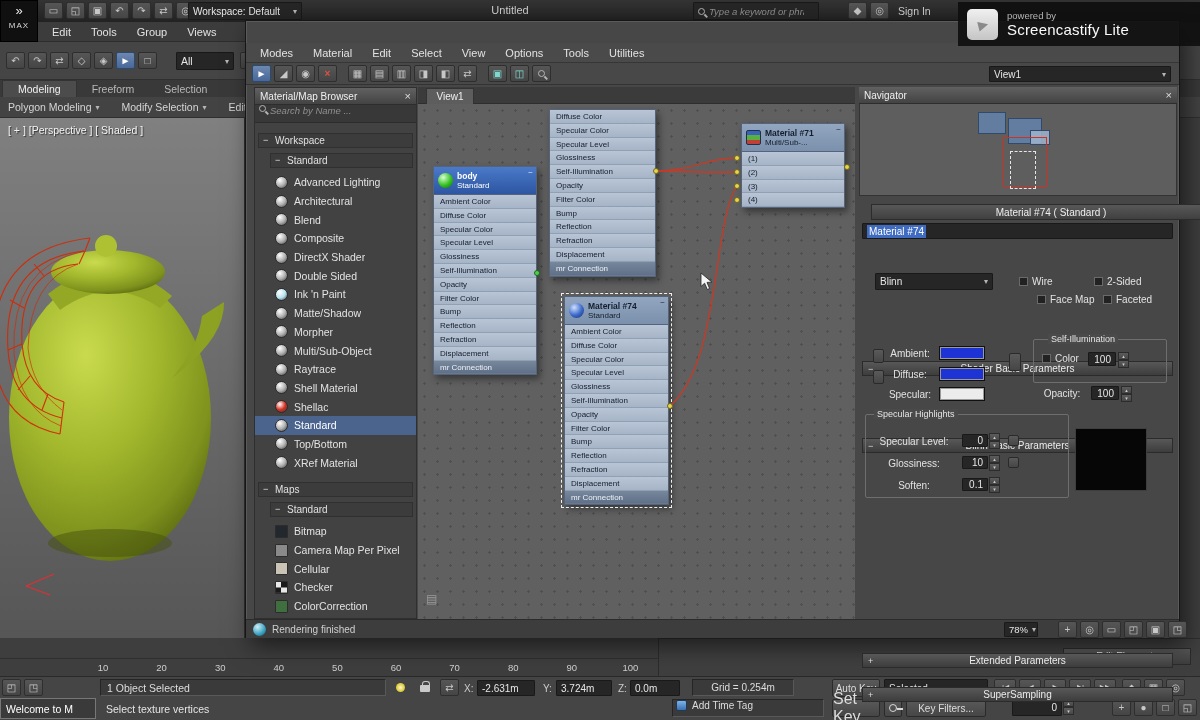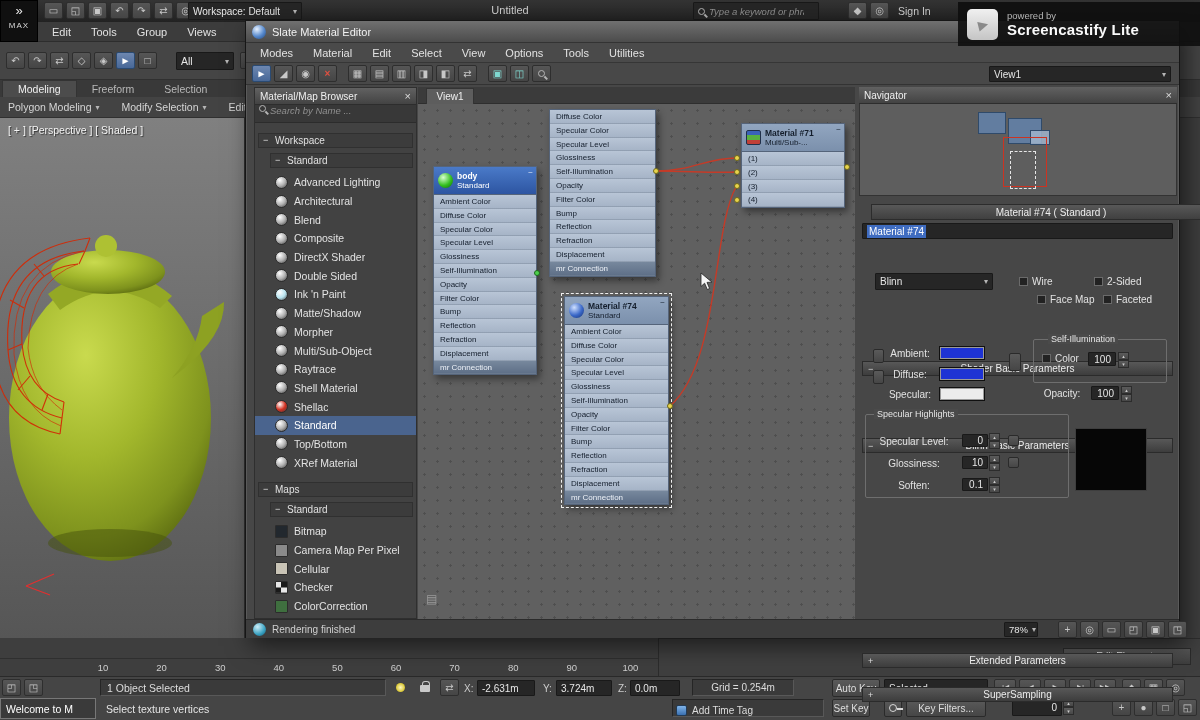--- a/index.html
+++ b/index.html
@@ -257,47 +257,43 @@
     <div class="ab strip" id="animextra" style="left:1122px;top:2px">
         <span class="ic">◆</span>
         <span class="ic">▦</span>
         <span class="ic">◎</span>
       </div>
   </div>
 
   <div class="ab" style="left:0;top:698px;width:1200px;height:22px;background:#454545">
     <div class="ab" style="left:0;top:0;width:96px;height:21px;background:#3a3a3a;border:1px solid #777;display:flex;align-items:center;padding-left:5px;font-size:10.5px;color:#fff">Welcome to M</div>
     <div class="ab" style="left:106px;top:5px;font-size:10.5px;color:#e5e5e5">Select texture vertices</div>
-    <div class="ab inset" style="left:672px;top:1px;width:152px;height:18px;display:flex;align-items:flex-end;gap:5px;padding-left:3px">
+    <div class="ab inset" style="left:672px;top:1px;width:152px;height:18px;display:flex;align-items:flex-start;gap:5px;padding-left:3px">
       <span class="ttic"></span>
       <span style="font-size:10px;color:#ddd">Add Time Tag</span>
     </div>
-    <div class="ab b3" style="left:832px;top:1px;width:38px;height:18px;font-size:10px">Set Key</div>
+    <div class="ab b3" style="left:832px;top:1px;width:48px;height:18px;font-size:16px">Set Key</div>
     <div class="ab b3" style="left:884px;top:1px;width:18px;height:18px">
         <span class="keyic"></span>
       </div>
     <div class="ab b3" style="left:906px;top:1px;width:80px;height:18px;font-size:10px">Key Filters...</div>
     <div class="ab fld" style="left:1012px;top:1px;width:50px;height:17px;font-size:10px;justify-content:flex-end">0</div>
     <span class="ab spin" style="left:1063px;top:1px">
         <i>▴</i>
         <i>▾</i>
       </span>
     <div class="ab strip" id="navicons" style="left:1112px;top:1px">
         <span class="ic">+</span>
         <span class="ic">●</span>
         <span class="ic">□</span>
         <span class="ic">◱</span>
       </div>
   </div>
 
   <div class="ab sme" style="left:245px;top:20px;width:935px;height:618px">
-    <div class="smetitle">
-      <span class="smeico"></span>
-      <span style="font-size:11px;color:#f2f2f2">Slate Material Editor</span>
-    </div>
     <div class="ab menurow" style="left:0;top:22px;width:933px;height:20px;background:#4a4a4a;border-bottom:1px solid #363636;padding-left:4px">
       <span class="mitem">Modes</span>
       <span class="mitem">Material</span>
       <span class="mitem">Edit</span>
       <span class="mitem">Select</span>
       <span class="mitem">View</span>
       <span class="mitem">Options</span>
       <span class="mitem">Tools</span>
       <span class="mitem">Utilities</span>
     </div>
@@ -672,17 +668,17 @@
         </div>
     </div>
   </div>
 
   <div class="ab wmark" style="left:958px;top:2px;width:242px;height:44px">
     <div class="wlogo">
         <span class="wglyph">▶</span>
       </div>
     <div>
       <div style="font-size:9.5px;color:#b5b5b5">powered by</div>
-      <div style="font-size:15px;color:#fafafa;font-weight:bold;letter-spacing:.2px">Screencastify Lite</div>
+      <div style="font-size:15px;color:#fafafa;font-weight:normal;letter-spacing:.2px">Screencastify Lite</div>
     </div>
   </div>
 
 </div>
 
 </body></html>

